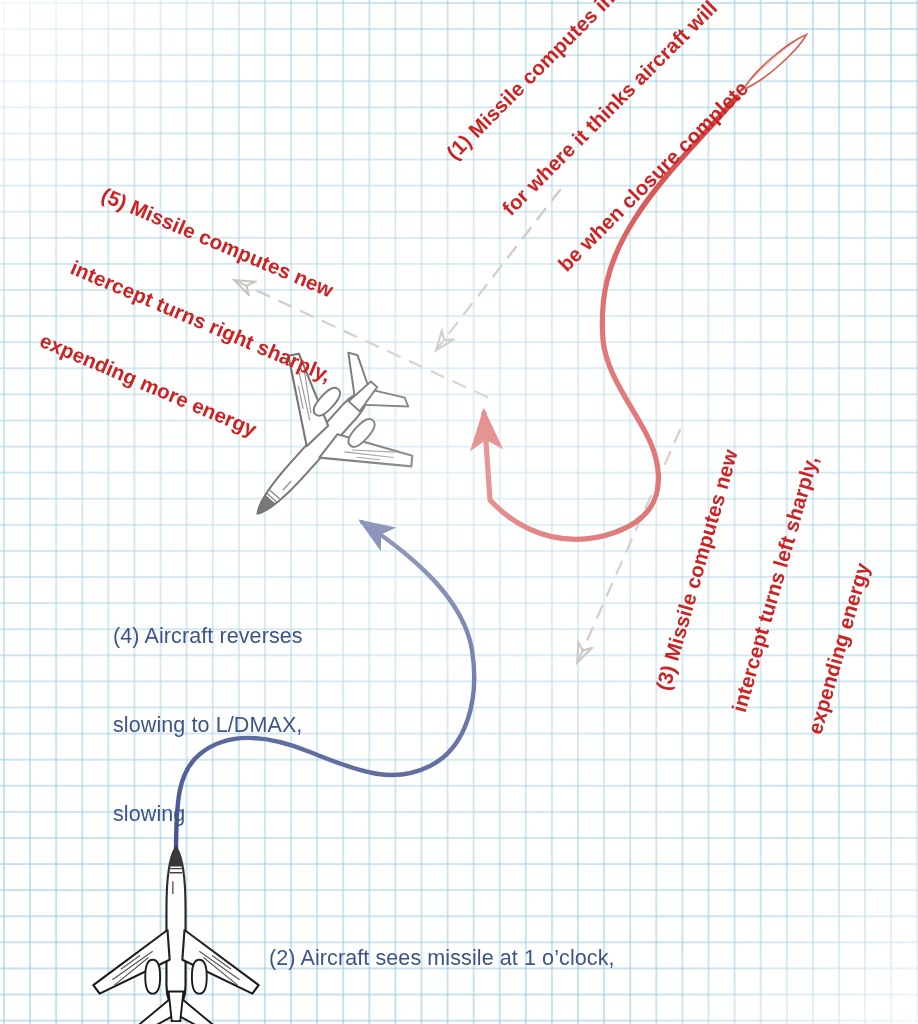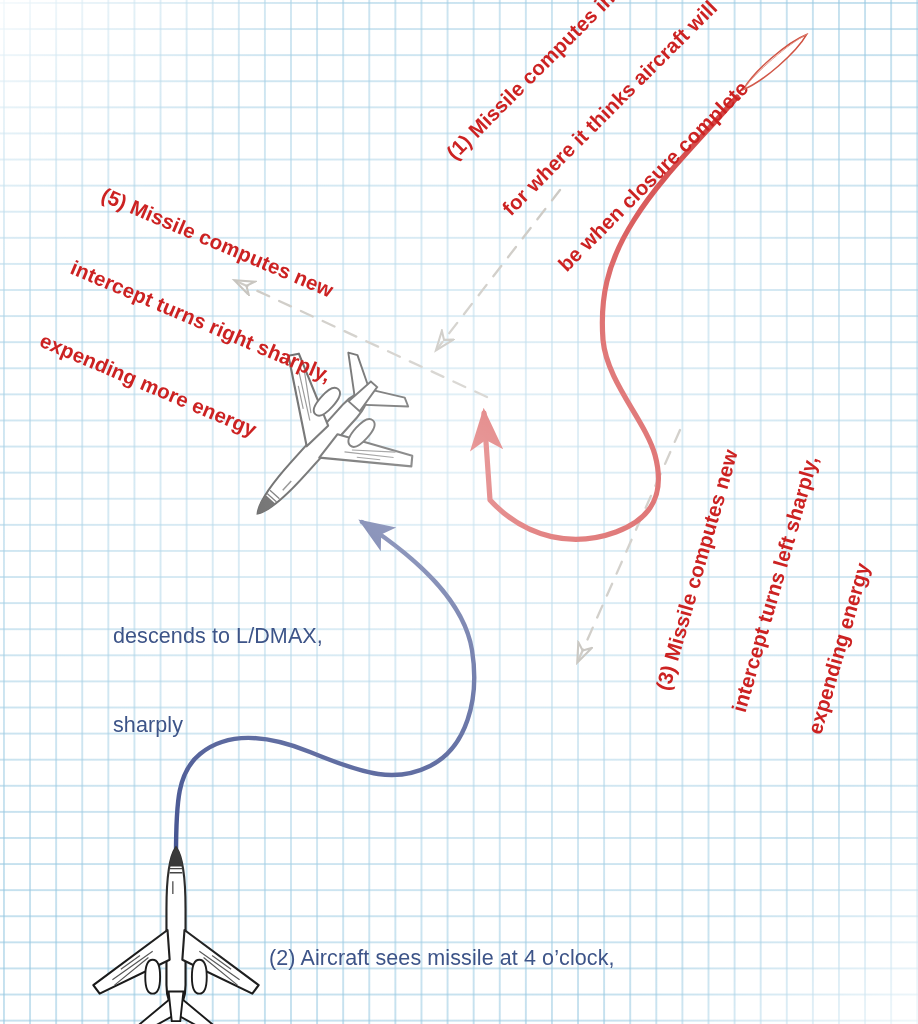--- a/index.html
+++ b/index.html
@@ -168,23 +168,24 @@
     <div>expending more energy</div>
   </div>
 
   <div class="lbl red-lbl" style="left:600px; top:672px; transform-origin: 0 0; transform: rotate(-74deg);">
     <div>(3) Missile computes new</div>
     <div>intercept turns left sharply,</div>
     <div>expending energy</div>
   </div>
 
   <div class="lbl blue-lbl" style="left:113px; top:563px;">
-    <div>descends to L/DMAX,</div>
-    <div>sharply</div>
+    <div>(4) Aircraft reverses</div>
+    <div>slowing to L/DMAX,</div>
+    <div>slowing</div>
   </div>
 
   <div class="lbl blue-lbl" style="left:269px; top:885px;">
-    <div>(2) Aircraft sees missile at 4 o’clock,</div>
+    <div>(2) Aircraft sees missile at 1 o’clock,</div>
     
     
   </div>
 
 </div>
 
 </body></html>

